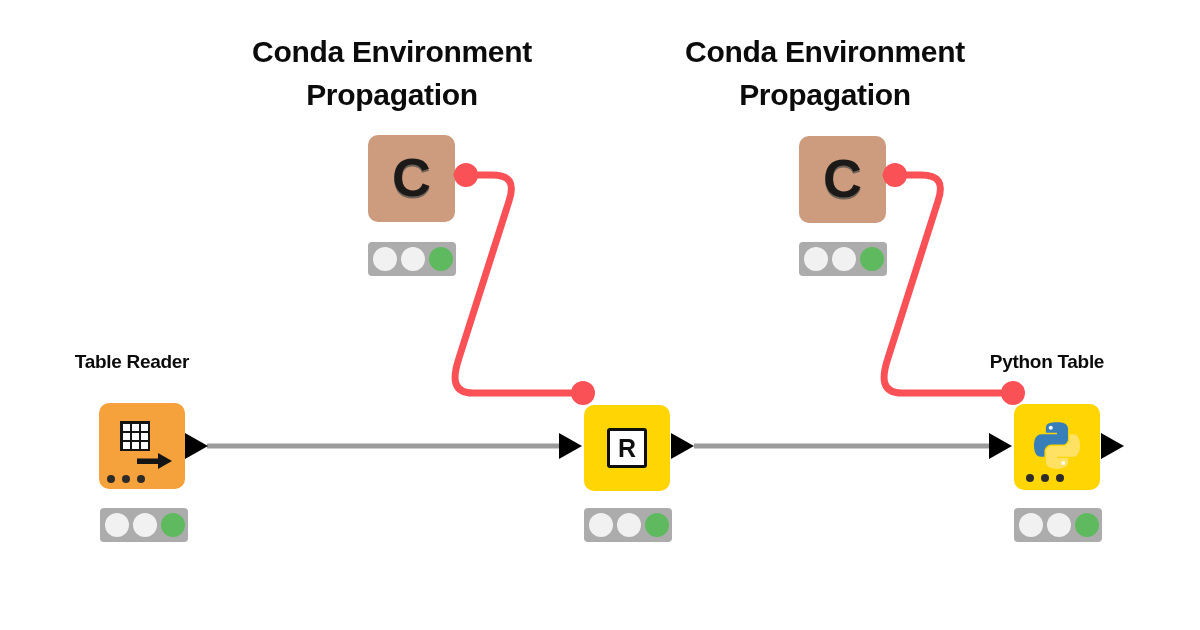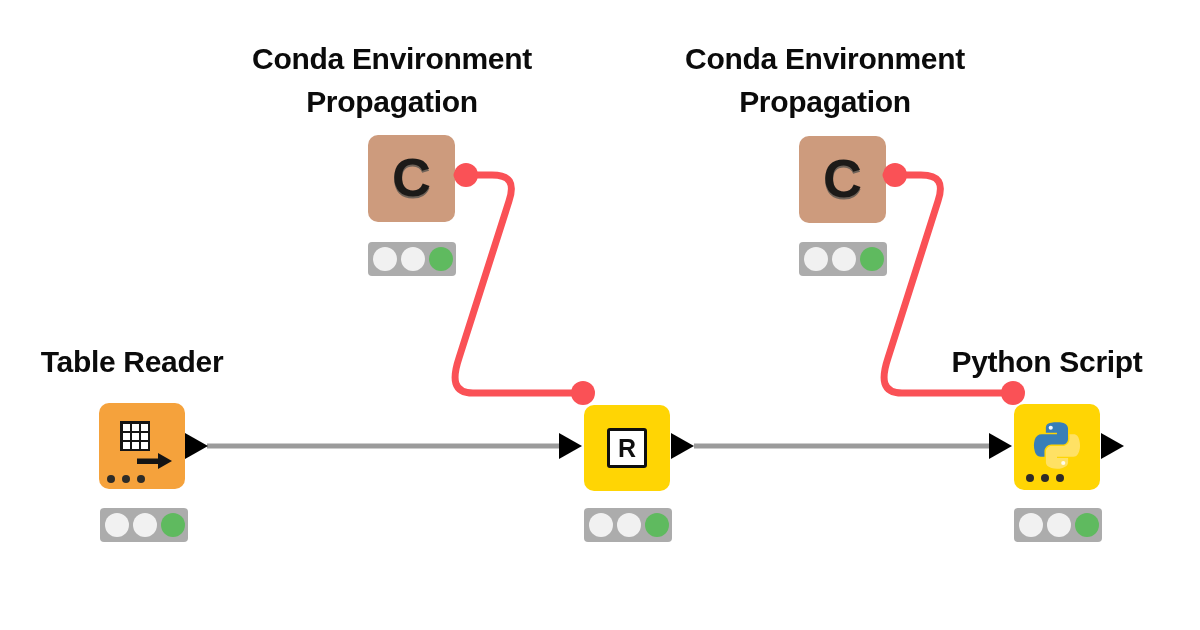--- a/index.html
+++ b/index.html
@@ -8,22 +8,22 @@
 
   
   .node{position:absolute;width:86px;height:86px;border-radius:10px;z-index:1;
         display:flex;align-items:center;justify-content:center;}
   .node-orange{background:#F5A23C;}
   .node-yellow{background:#FFD504;}
   .node-tan{background:#CD9B7D;}
 
   
   .node-label{position:absolute;transform:translateX(-50%);white-space:nowrap;z-index:3;
-              font-weight:700;font-size:30px;line-height:34px;color:#0B0B0B;letter-spacing:-0.3px;}
-  .conda-label{font-size:30px;line-height:43px;text-align:center;margin-top:7px;}
+              font-weight:700;font-size:19px;line-height:34px;color:#0B0B0B;letter-spacing:-0.3px;}
+  .conda-label{font-size:30px;line-height:43px;text-align:center;}
 
   
   .r-badge{width:34px;height:34px;border:3.5px solid #0F0F0F;border-radius:3px;background:#FFFFFF;
            display:flex;align-items:center;justify-content:center;
            font-weight:700;font-size:25px;color:#0F0F0F;}
   .conda-c{font-weight:800;font-size:54px;color:#1C1A18;line-height:1;margin-top:-4px;
            text-shadow:0 2px 0 #6e6258;}
   .node-dots{position:absolute;display:flex;gap:7px;z-index:2;}
   .node-dots span{width:8px;height:8px;border-radius:50%;background:#2E2C28;display:block;}
   .tr-icon-svg{position:absolute;left:0;top:0;}
@@ -50,21 +50,21 @@
     <div>Conda Environment</div>
     <div>Propagation</div>
   </div>
 
   <div class="node-label conda-label" style="left:825px;top:30px">
     <div>Conda Environment</div>
     <div>Propagation</div>
   </div>
 
 
-  <div class="node-label" style="left:1047px;top:345px">Python Script</div>
+  <div class="node-label" style="left:1047px;top:345px">Python Table</div>
 
   <div class="node node-orange" style="left:99px;top:403px">
     <svg class="tr-icon-svg" width="86" height="86" viewBox="0 0 86 86">
       <rect x="21" y="18" width="30" height="30" fill="#141414"></rect>
       <rect x="24" y="21" width="7" height="7" fill="#FFFFFF"></rect>
         <rect x="33" y="21" width="7" height="7" fill="#FFFFFF"></rect>
         <rect x="42" y="21" width="7" height="7" fill="#FFFFFF"></rect>
       <rect x="24" y="30" width="7" height="7" fill="#FFFFFF"></rect>
         <rect x="33" y="30" width="7" height="7" fill="#FFFFFF"></rect>
         <rect x="42" y="30" width="7" height="7" fill="#FFFFFF"></rect>

